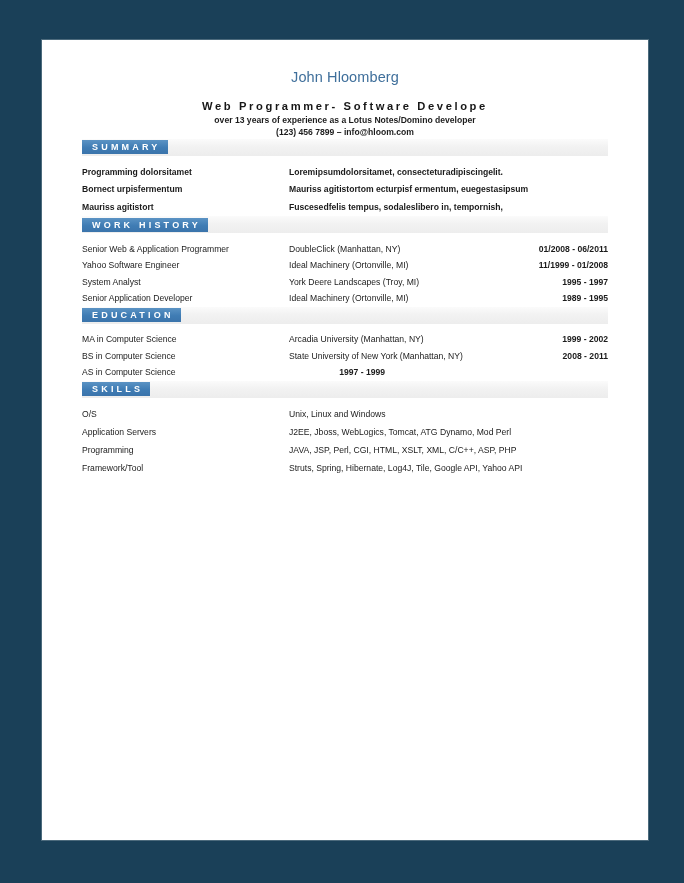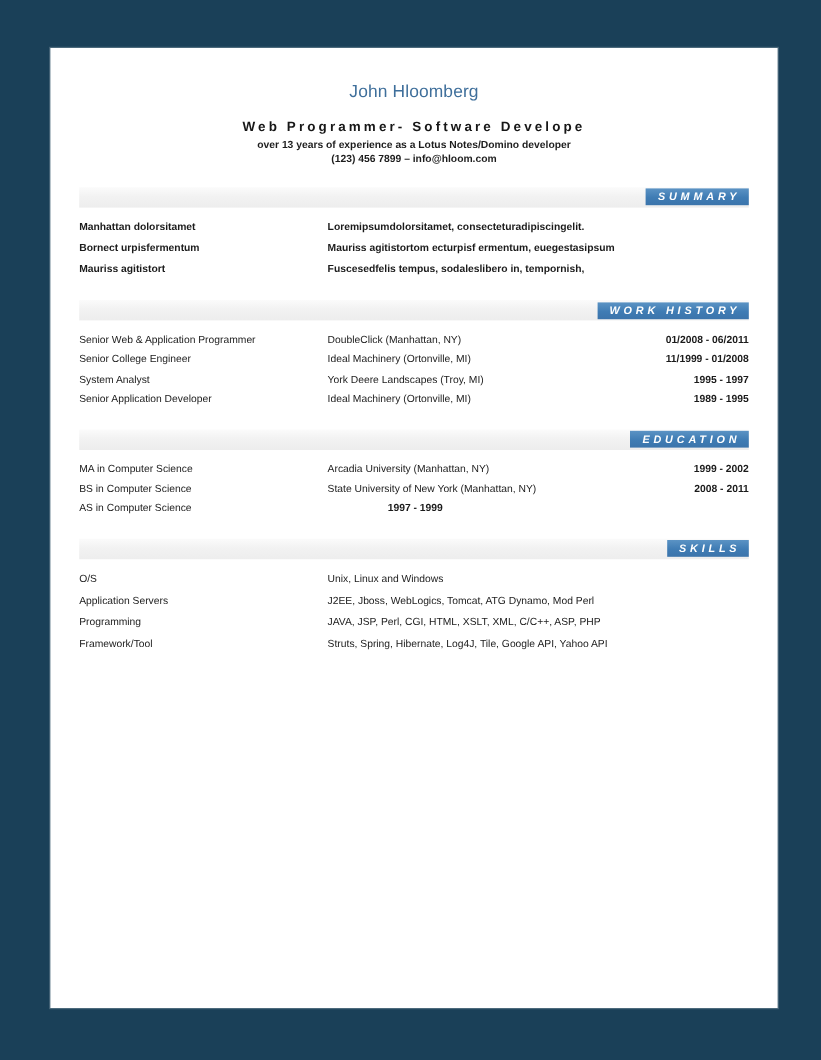--- a/index.html
+++ b/index.html
@@ -15,21 +15,21 @@
     overflow: hidden;
   }
   #page {
     position: absolute;
     left: 42px; top: 40px;
     width: 606px; height: 800px;
     background: #ffffff;
     box-shadow: 0 0 0 1px rgba(255,255,255,0.22);
     padding: 0;
   }
-  .inner { padding: 0 24px; }
+  .inner { padding: 0 40px; }
 
   
   .hdr { text-align: center; padding-top: 29px; }
   .hdr-name {
     color: #3f6f9b;
     font-size: 14.5px;
     font-weight: 400;
     letter-spacing: 0.1px;
     line-height: 1.2;
   }
@@ -53,25 +53,23 @@
     font-size: 8.6px;
     font-weight: bold;
     line-height: 1.35;
   }
 
   
   .band {
     position: relative;
     height: 17px;
     background: linear-gradient(to bottom, #fbfbfb 0%, #f2f2f2 45%, #ededed 100%);
-    margin-top: 17px;
     display: flex;
     align-items: center;
-    justify-content: flex-end;
-    font-style: italic;
+    justify-content: flex-start;
   }
   .band-badge {
     background: linear-gradient(to bottom, #5b93c4 0%, #3f7cb4 55%, #3b74ab 100%);
     color: #ffffff;
     font-size: 9px;
     font-weight: bold;
     letter-spacing: 3.2px;
     padding: 2px 7px 2px 10px;
     line-height: 1.15;
     text-align: center;
@@ -115,21 +113,21 @@
         <div class="hdr-contact">(123) 456 7899 – info@hloom.com</div>
       </div>
 
       <div id="sections">
           <div class="section summary">
             <div class="band">
               <div class="band-badge">SUMMARY</div>
             </div>
             <div class="rows">
               <div class="row">
-                <div class="c-label">Manhattan dolorsitamet</div>
+                <div class="c-label">Programming dolorsitamet</div>
                 <div class="c-mid">Loremipsumdolorsitamet, consecteturadipiscingelit.</div>
               </div>
               <div class="row">
                 <div class="c-label">Bornect urpisfermentum</div>
                 <div class="c-mid">Mauriss agitistortom ecturpisf ermentum, euegestasipsum</div>
               </div>
               <div class="row">
                 <div class="c-label">Mauriss agitistort</div>
                 <div class="c-mid">Fuscesedfelis tempus, sodaleslibero in, tempornish,</div>
               </div>
@@ -139,21 +137,21 @@
             <div class="band">
               <div class="band-badge">WORK HISTORY</div>
             </div>
             <div class="rows">
               <div class="row">
                 <div class="c-label thin">Senior Web &amp; Application Programmer</div>
                 <div class="c-mid thin">DoubleClick (Manhattan, NY)</div>
                 <div class="c-date">01/2008 - 06/2011</div>
               </div>
               <div class="row">
-                <div class="c-label thin">Senior College Engineer</div>
+                <div class="c-label thin">Yahoo Software Engineer</div>
                 <div class="c-mid thin">Ideal Machinery (Ortonville, MI)</div>
                 <div class="c-date">11/1999 - 01/2008</div>
               </div>
               <div class="row">
                 <div class="c-label thin">System Analyst</div>
                 <div class="c-mid thin">York Deere Landscapes (Troy, MI)</div>
                 <div class="c-date">1995 - 1997</div>
               </div>
               <div class="row">
                 <div class="c-label thin">Senior Application Developer</div>

